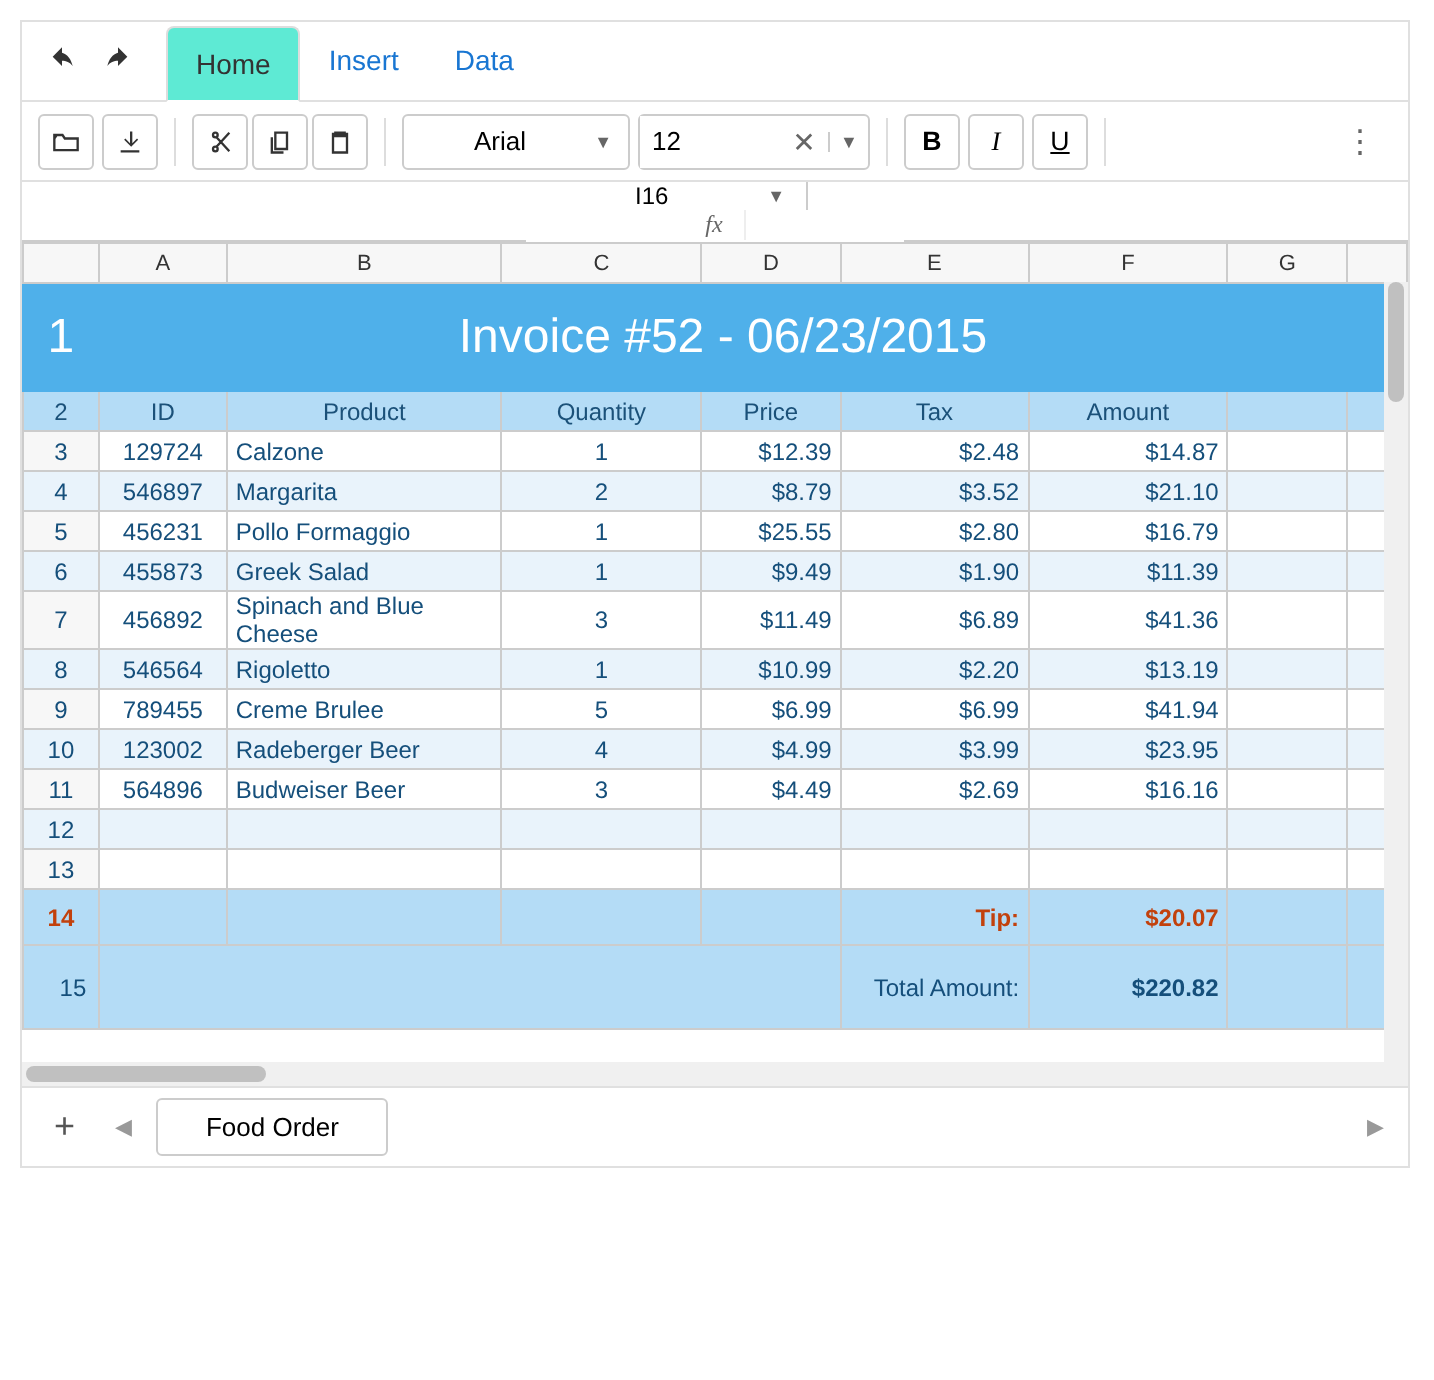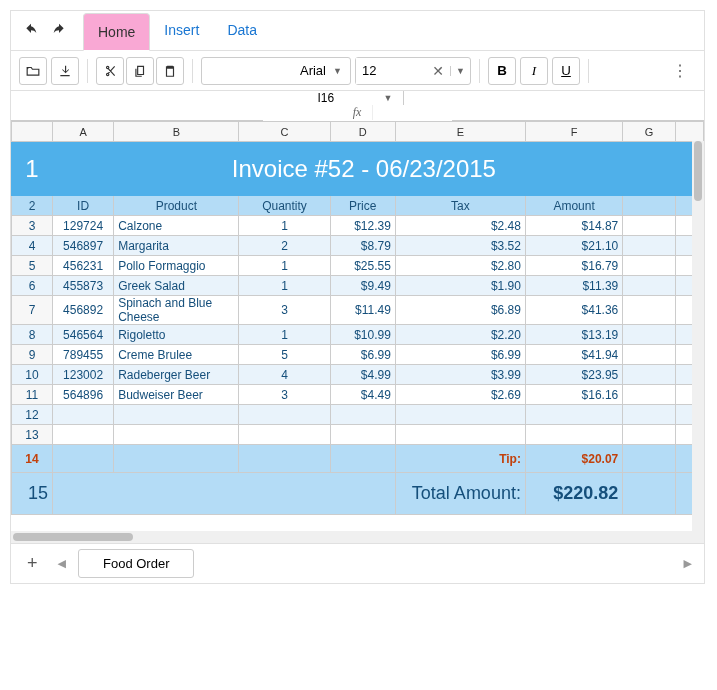--- a/index.html
+++ b/index.html
@@ -4,29 +4,29 @@
 <style>
 * { box-sizing: border-box; margin: 0; padding: 0; }
 body { font-family: Arial, sans-serif; font-size: 12px; background: #fff; width: 717px; }
 .app { border: 1px solid #e0e0e0; width: 695px; margin: 10px; }
 
 
 .topbar { display: flex; align-items: center; height: 40px; border-bottom: 1px solid #e0e0e0; padding: 0 8px; gap: 4px; }
 .nav-btn { width: 24px; height: 24px; display: flex; align-items: center; justify-content: center; cursor: pointer; background: none; border: none; font-size: 16px; color: #333; }
 .tabs { display: flex; margin-left: 8px; }
 .tab { padding: 10px 14px; cursor: pointer; color: #1976d2; font-size: 14px; }
-.tab.active { border: 1px solid #ddd; border-bottom: 1px solid #fff; border-radius: 4px 4px 0 0; color: #333; background: #f9a8d4; position: relative; top: 1px; }
+.tab.active { border: 1px solid #ddd; border-bottom: 1px solid #fff; border-radius: 4px 4px 0 0; color: #333; background: #5eead4; position: relative; top: 1px; }
 
 
 .toolbar { display: flex; align-items: center; height: 40px; padding: 0 8px; gap: 4px; border-bottom: 1px solid #e0e0e0; }
 .tb-btn { width: 28px; height: 28px; display: flex; align-items: center; justify-content: center; cursor: pointer; border: 1px solid #ccc; background: #fff; border-radius: 3px; }
 .tb-btn svg { width: 14px; height: 14px; }
 .tb-group { display: flex; gap: 2px; }
 .tb-sep { width: 1px; height: 24px; background: #ddd; margin: 0 4px; }
-.font-select { height: 28px; border: 1px solid #ccc; border-radius: 3px; padding: 0 24px 0 8px; font-size: 13px; width: 150px; position: relative; display: flex; align-items: center; background: #fff; justify-content: flex-end; }
+.font-select { height: 28px; border: 1px solid #ccc; border-radius: 3px; padding: 0 24px 0 8px; font-size: 13px; width: 114px; position: relative; display: flex; align-items: center; background: #fff; justify-content: center; }
 .font-select::after { content: '▼'; font-size: 9px; color: #666; position: absolute; right: 8px; }
 .size-box { display: flex; align-items: center; height: 28px; border: 1px solid #ccc; border-radius: 3px; }
 .size-input { width: 70px; border: none; padding: 0 6px; font-size: 13px; height: 100%; outline: none; }
 .size-clear { width: 24px; cursor: pointer; text-align: center; font-size: 14px; color: #666; }
 .size-dd { width: 20px; border-left: 1px solid #ccc; text-align: center; font-size: 9px; cursor: pointer; color: #666; }
 .kebab { margin-left: auto; cursor: pointer; padding: 4px 8px; color: #666; font-size: 16px; }
 
 
 .refbar { display: flex; align-items: center; height: 30px; border-bottom: 1px solid #ccc; flex-direction: column; }
 .cellref { width: 92px; border-right: 1px solid #ccc; padding: 0 6px; height: 100%; display: flex; align-items: center; justify-content: space-between; }
@@ -53,21 +53,21 @@
 .rowhdr.sel { background: #e8e8e8; }
 
 
 .title-row td { background: #4fb0ea; color: #fff; font-size: 24px; text-align: center; height: 54px; border-color: #4fb0ea; }
 .hdr-row td { background: #b4dcf6; color: #1b5179; text-align: center; font-size: 12px; height: 20px; }
 .data-row td { color: #154f7b; }
 .data-row.even td { background: #e9f3fb; }
 .tc { text-align: center; }
 .tr { text-align: right; }
 .tip-row td { background: #b4dcf6; color: #c2410c; height: 28px; }
-.total-row td { background: #b4dcf6; color: #154f7b; height: 42px; font-size: 18px; padding-left: 16px; }
+.total-row td { background: #b4dcf6; color: #154f7b; height: 42px; font-size: 12px; padding-left: 16px; }
 .total-row .amt { font-weight: bold; }
 
 
 .vscroll { position: absolute; right: 0; top: 20px; bottom: 0; width: 12px; background: #f0f0f0; }
 .vthumb { position: absolute; left: 2px; right: 2px; top: 0; height: 60px; background: #c0c0c0; border-radius: 4px; }
 
 
 .hscroll-bar { height: 12px; background: #f0f0f0; position: relative; }
 .hthumb { position: absolute; left: 2px; width: 120px; top: 2px; bottom: 2px; background: #c0c0c0; border-radius: 4px; }
 

